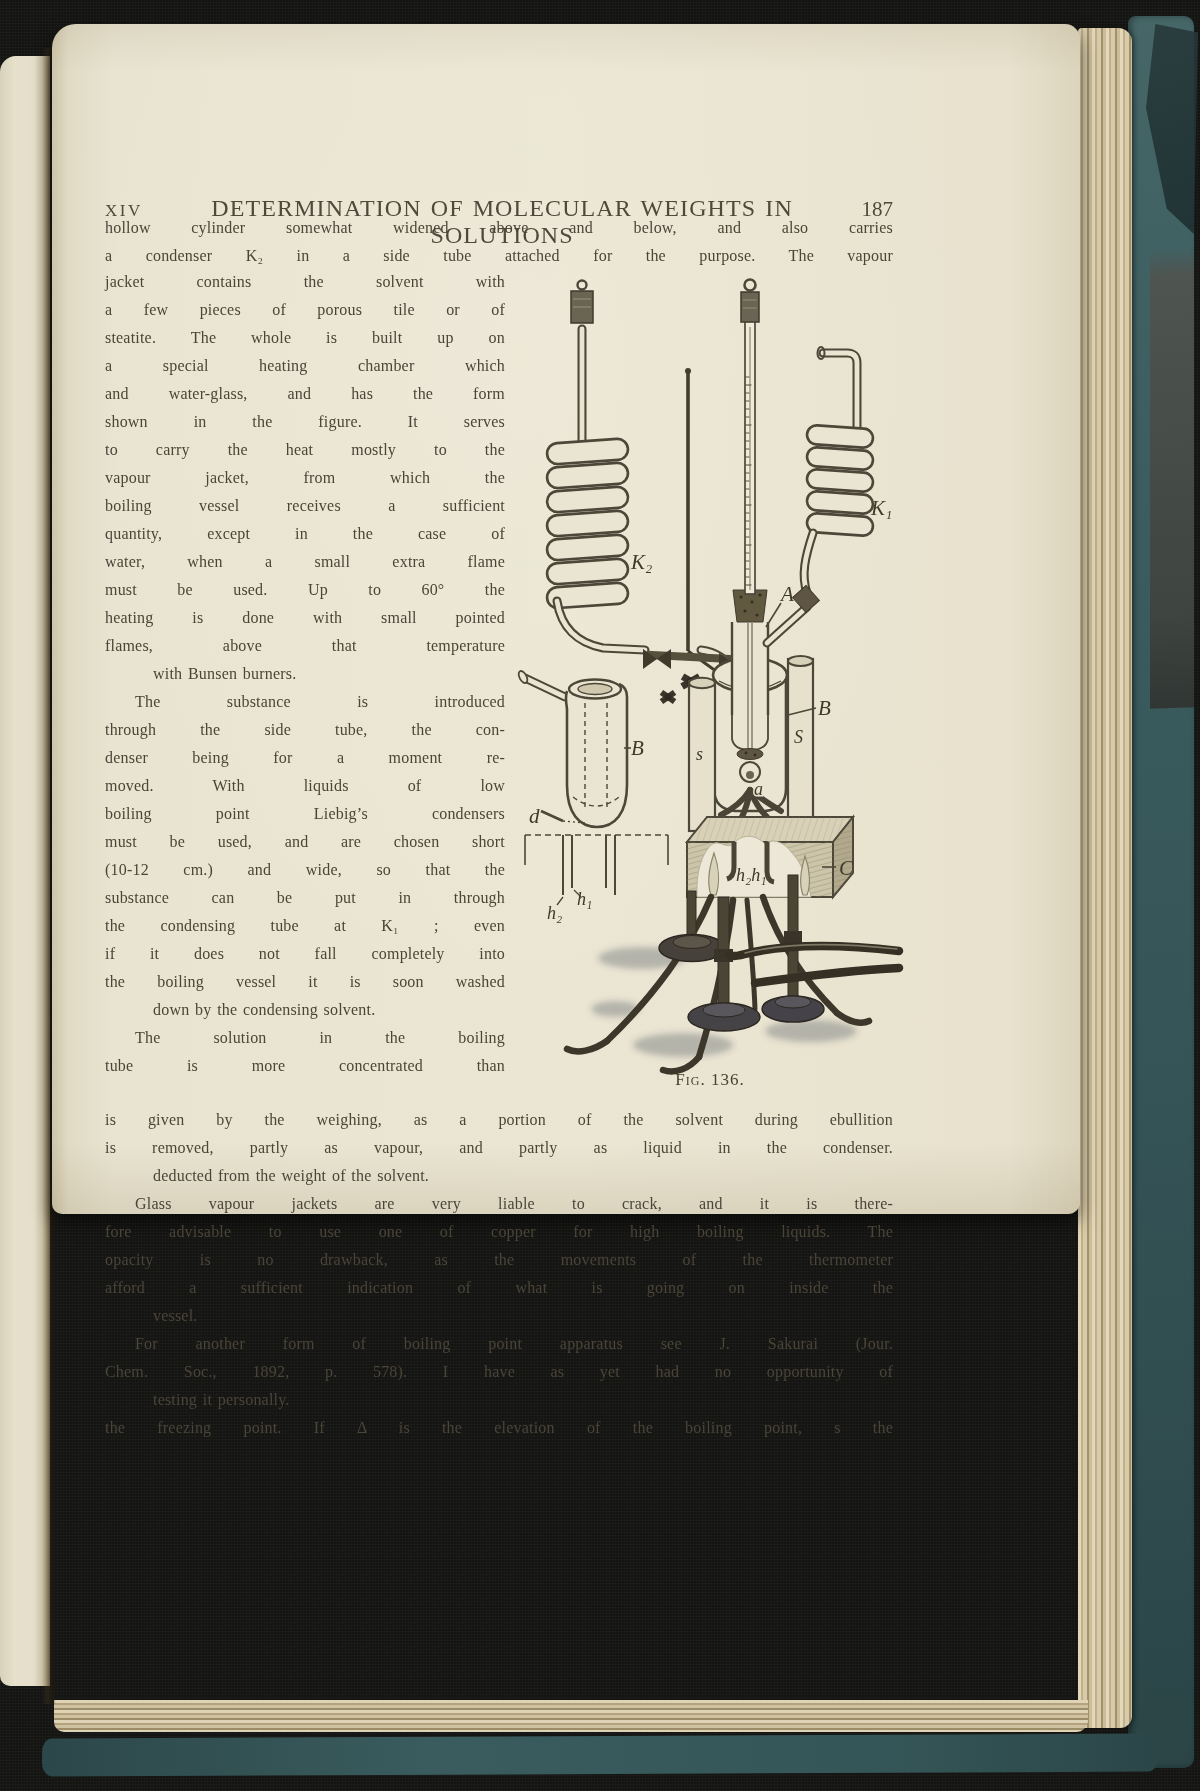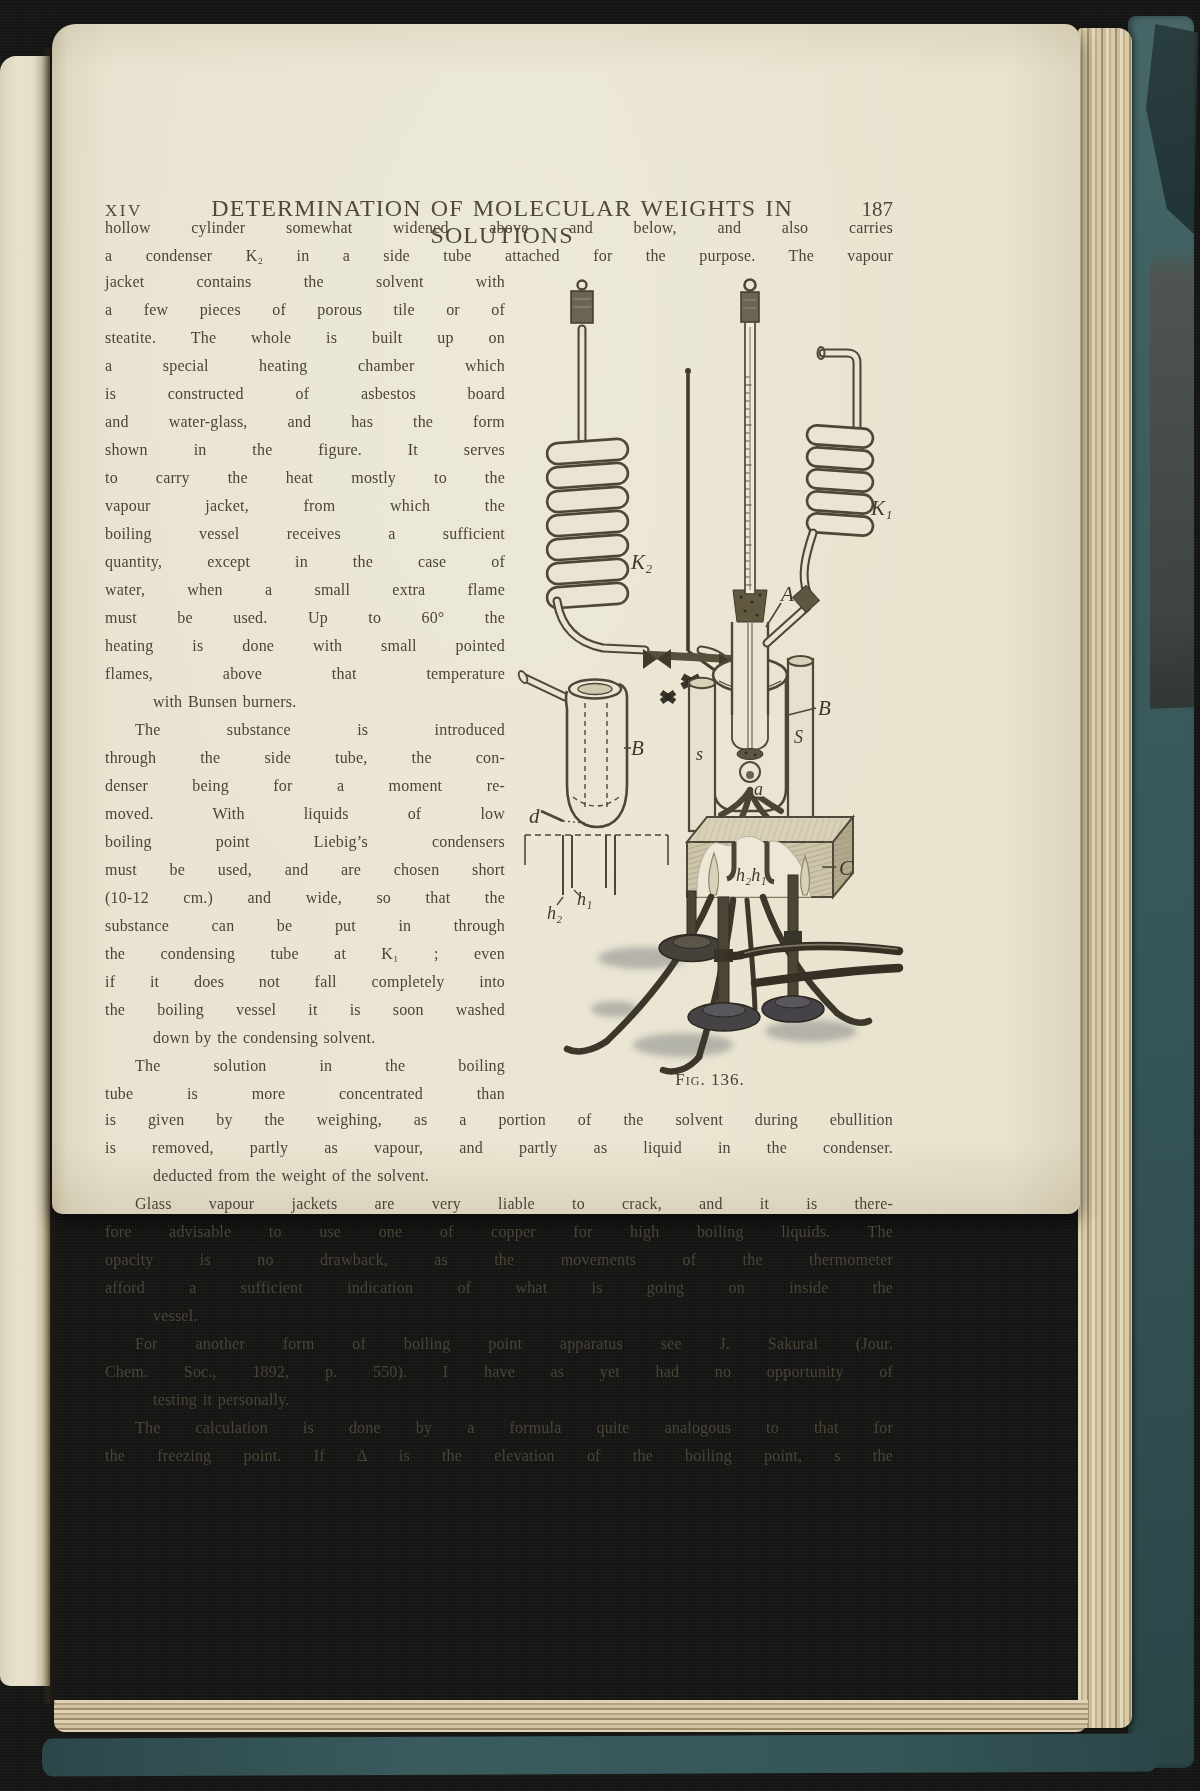--- a/index.html
+++ b/index.html
@@ -88,21 +88,20 @@
     <div class="intro-block">
         <div class="tline">hollow cylinder somewhat widened above and below, and also carries</div>
         <div class="tline">a condenser K₂ in a side tube attached for the purpose.  The vapour</div>
       </div>
 
     <div class="narrow-block">
         <div class="tline">jacket contains the solvent with</div>
         <div class="tline">a few pieces of porous tile or of</div>
         <div class="tline">steatite.  The whole is built up on</div>
         <div class="tline">a special heating chamber which</div>
-        <div class="tline">is constructed of asbestos board</div>
         <div class="tline">and water-glass, and has the form</div>
         <div class="tline">shown in the figure.  It serves</div>
         <div class="tline">to carry the heat mostly to the</div>
         <div class="tline">vapour jacket, from which the</div>
         <div class="tline">boiling vessel receives a sufficient</div>
         <div class="tline">quantity, except in the case of</div>
         <div class="tline">water, when a small extra flame</div>
         <div class="tline">must be used.  Up to 60° the</div>
         <div class="tline">heating is done with small pointed</div>
         <div class="tline">flames, above that temperature</div>
@@ -343,20 +342,19 @@
     <div class="bottom-block">
         <div class="tline">is given by the weighing, as a portion of the solvent during ebullition</div>
         <div class="tline">is removed, partly as vapour, and partly as liquid in the condenser.</div>
         <div class="tline fin">deducted from the weight of the solvent.</div>
         <div class="tline ind">Glass vapour jackets are very liable to crack, and it is there-</div>
         <div class="tline">fore advisable to use one of copper for high boiling liquids.  The</div>
         <div class="tline">opacity is no drawback, as the movements of the thermometer</div>
         <div class="tline">afford a sufficient indication of what is going on inside the</div>
         <div class="tline fin">vessel.</div>
         <div class="tline ind">For another form of boiling point apparatus see J. Sakurai (Jour.</div>
-        <div class="tline">Chem. Soc., 1892, p. 550).  I have as yet had no opportunity of</div>
+        <div class="tline">Chem. Soc., 1892, p. 578).  I have as yet had no opportunity of</div>
         <div class="tline fin">testing it personally.</div>
-        <div class="tline ind">The calculation is done by a formula quite analogous to that for</div>
         <div class="tline">the freezing point.  If Δ is the elevation of the boiling point, s the</div>
       </div>
 
   </div>
 </div>
 
 </body></html>

